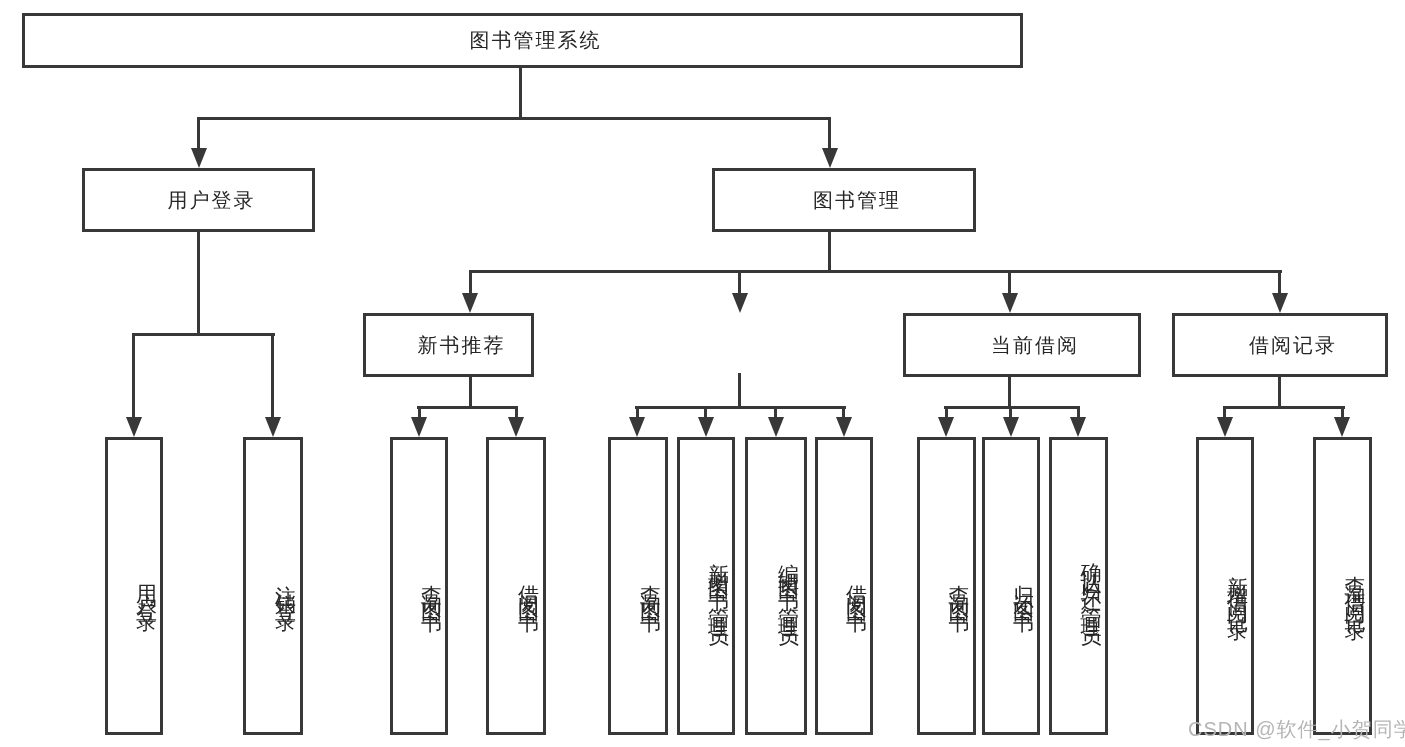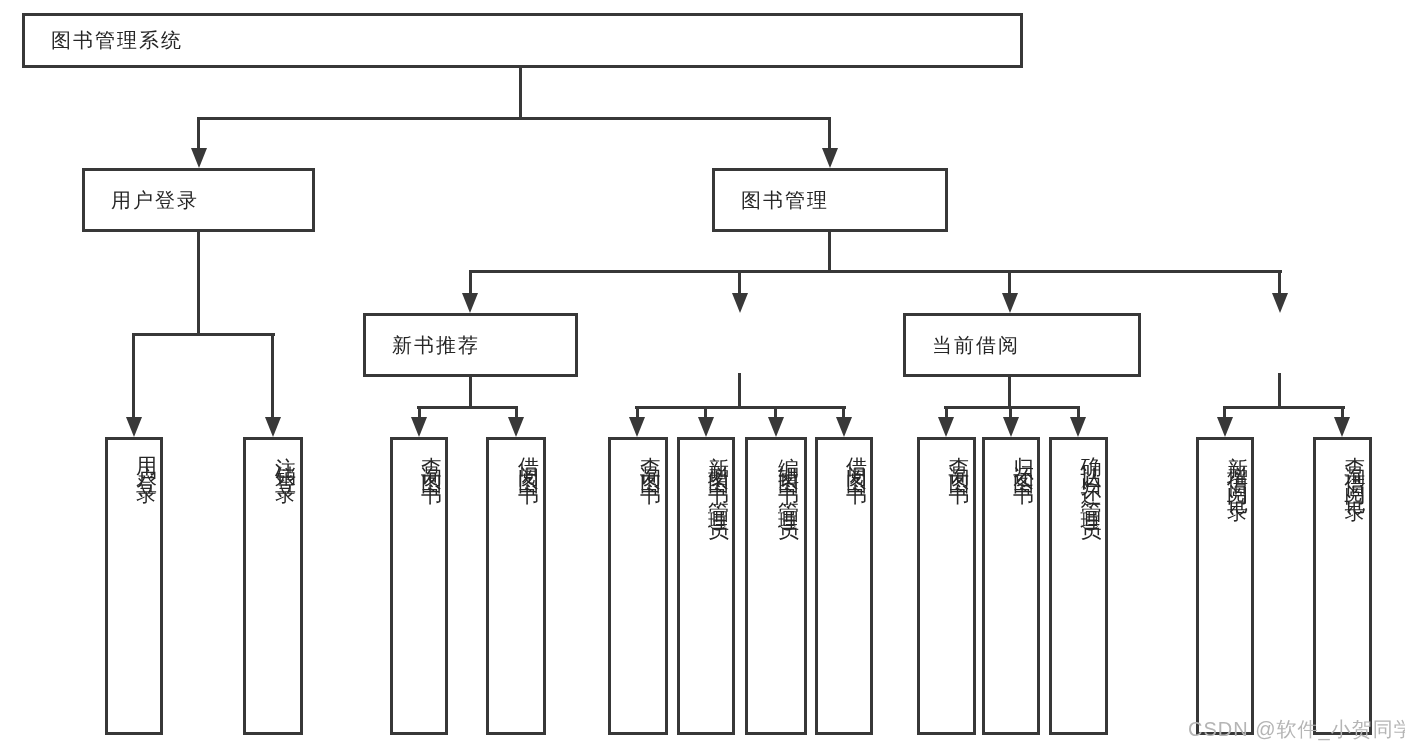--- a/index.html
+++ b/index.html
@@ -14,21 +14,21 @@
     width:1405px;height:747px;
     background:var(--box-bg);
     overflow:hidden;
     font-family:"Liberation Sans","DejaVu Sans",sans-serif;
   }
   .node{
     position:absolute;
     box-sizing:border-box;
     background:#fff;
     border:3px solid var(--line);
-    display:flex;align-items:center;justify-content:flex-start;
+    display:flex;align-items:center;justify-content:center;
     color:var(--text);
     font-size:20px;
     letter-spacing:2px;
     z-index:2;
     padding-left:26px;
   }
   .leaf{
     writing-mode:vertical-lr;
     font-size:21px;
     letter-spacing:9px;
@@ -117,29 +117,32 @@
   <div class="vl" style="left:1341px;top:406px;height:13px"></div>
   <div class="tri" style="left:1334px;top:417px"></div>
 
   <div class="node" style="left:22px;top:13px;width:1001px;height:55px">
     <span>图书管理系统</span>
   </div>
 
   <div class="node" style="left:82px;top:168px;width:233px;height:64px">
     <span>用户登录</span>
   </div>
-  <div class="node" style="left:712px;top:168px;width:236px;height:64px">
+  <div class="node" style="left:712px;top:168px;width:264px;height:64px">
     <span>图书管理</span>
   </div>
 
-  <div class="node" style="left:363px;top:313px;width:215px;height:64px">
+  <div class="node" style="left:363px;top:313px;width:171px;height:64px">
     <span>新书推荐</span>
   </div>
   <div class="node" style="left:903px;top:313px;width:238px;height:64px">
     <span>当前借阅</span>
+  </div>
+  <div class="node" style="left:1172px;top:313px;width:216px;height:64px">
+    <span>借阅记录</span>
   </div>
 
   <div class="node leaf" style="left:105px;top:437px;width:58px;height:298px">
     <span>用户登录</span>
   </div>
   <div class="node leaf" style="left:243px;top:437px;width:60px;height:298px">
     <span>注销登录</span>
   </div>
 
   <div class="node leaf" style="left:390px;top:437px;width:58px;height:298px">

